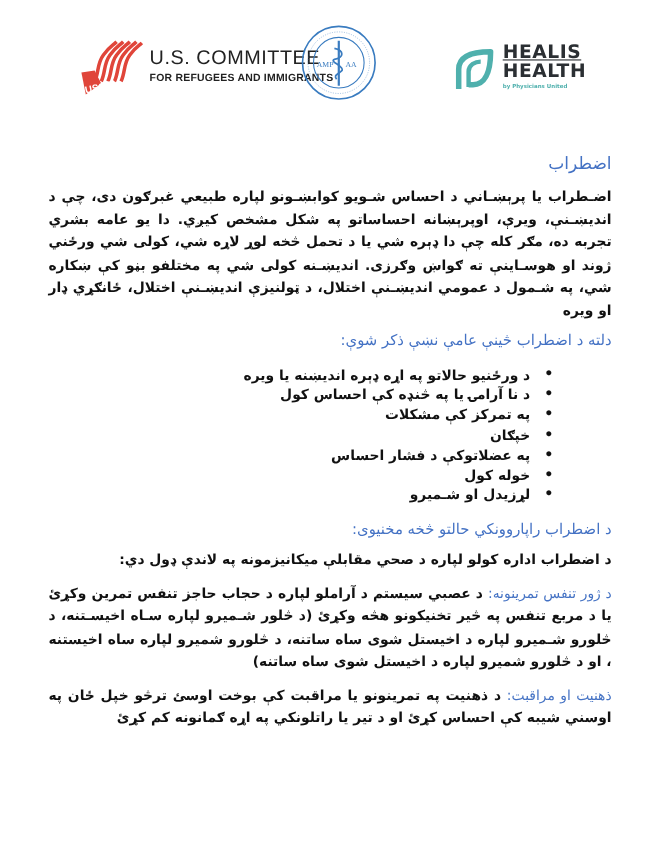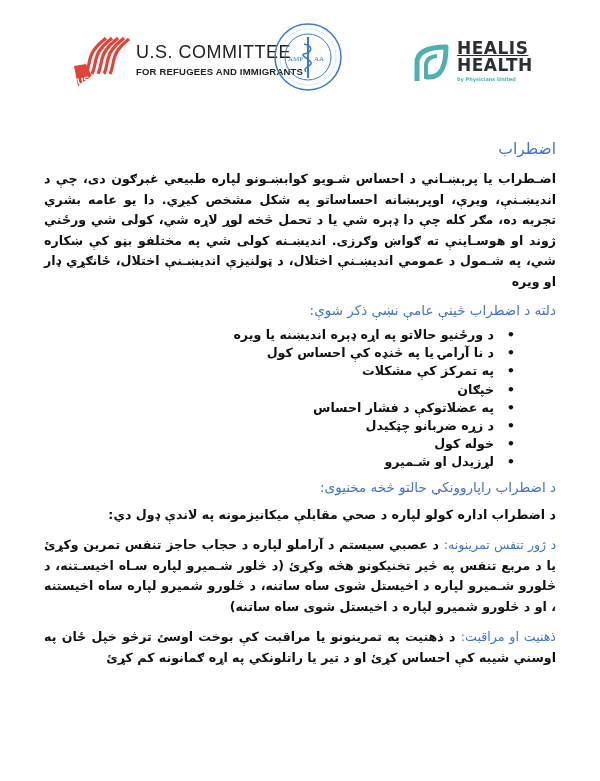--- a/index.html
+++ b/index.html
@@ -17,21 +17,21 @@
     .healis .leaf { position:absolute; left:0; top:3px; width:42px; height:42px; }
     .healis .h1 { position:absolute; left:47px; top:0px; font-family:"DejaVu Sans", sans-serif; font-weight:bold; font-size:17px; line-height:17px; color:#2b2f33; letter-spacing:0.5px;text-decoration:underline; }
     .healis .h2 { position:absolute; left:47px; top:17px; font-family:"DejaVu Sans", sans-serif; font-weight:bold; font-size:17px; line-height:17px; color:#2b2f33; letter-spacing:0.5px; }
     .healis .h3 { position:absolute; left:47px; top:36px; font-family:"DejaVu Sans", sans-serif; font-weight:bold; font-size:5px; color:#4fb0ad; white-space:nowrap; }
 
     .content { position:absolute; left:44px; top:134px; width:512px; direction:rtl; text-align:right; }
     .h-blue { color:#4472c4; font-size:14px; font-weight:normal; margin:0; line-height:20px; }
     .title { font-size:15.5px; margin-top:5px; margin-bottom:10px; }
     .para { font-size:12.6px; font-weight:bold; line-height:20.5px; margin:0; text-align:justify; text-align-last:right; }
     .sub { margin-top:8px; margin-bottom:6px; font-size:13.5px; }
-    ul.sym { list-style:none; margin:0; padding:0; }
+    ul.sym { list-style:none; margin:12px; padding:0; }
     ul.sym li { position:relative; font-size:12.6px; font-weight:bold; line-height:18.2px; padding-right:62px; }
     ul.sym li::before { content:"\2022"; position:absolute; right:41px; top:0; font-size:13px; }
     .sub2 { margin-top:5px; margin-bottom:8px; }
     .intro { margin-bottom:10px; }
     .block { margin-bottom:10px; }
     .lead { color:#4472c4; font-weight:normal; }
   </style>
 </head>
 <body>
 
@@ -81,21 +81,20 @@
   <p class="para">اضـطراب یا پرېښـاني  د احساس شـویو کوابښـونو لپاره طبیعي غبرګون دی، چې د اندیښـنې، ویرې، اوپرېښانه  احساساتو په شکل مشخص کیږي. دا یو عامه بشري تجربه ده، مګر کله چې دا ډېره شي یا د تحمل څخه لوړ لاړه شي، کولی شي  ورځني ژوند او هوسـاینې ته ګواښ وګرزی. اندیښـنه کولی شي په مختلفو بڼو کې ښکاره شي، په شـمول د عمومي اندیښـنې اختلال، د ټولنیزې اندیښـنې اختلال، ځانګړي ډار او ویره</p>
 
   <h2 class="h-blue sub">دلته د اضطراب څینې عامې نښې ذکر شوې:</h2>
 
   <ul class="sym">
     <li>د ورځنیو حالاتو په اړه ډېره اندیښنه یا ویره</li>
     <li>د نا آرامۍ یا په څنډه کې احساس کول</li>
     <li>په تمرکز کې مشکلات</li>
     <li>خپګان</li>
     <li>په عضلاتوکې د فشار احساس</li>
-    <li>د زړه ضربانو چټکیدل</li>
     <li>خوله کول</li>
     <li>لړزیدل او شـمیرو</li>
   </ul>
 
   <h2 class="h-blue sub sub2">د اضطراب راپاروونکي حالتو څخه مخنیوی:</h2>
 
   <p class="para intro">د اضطراب اداره کولو لپاره د صحي مقابلې میکانیزمونه په لاندې ډول دي:</p>
 
   <p class="para block"><span class="lead">د ژور تنفس تمرینونه:</span><span> د عصبي سیستم د آراملو لپاره د حجاب حاجز تنفس تمرین وکړئ یا د مربع تنفس په څیر تخنیکونو هڅه وکړئ (د څلور شـمیرو لپاره سـاه اخیسـتنه، د څلورو شـمیرو لپاره د اخیستل شوی ساه ساتنه، د څلورو شمیرو لپاره ساه اخیستنه ، او د څلورو شمیرو لپاره د اخیستل شوی ساه ساتنه)</span></p>
 

